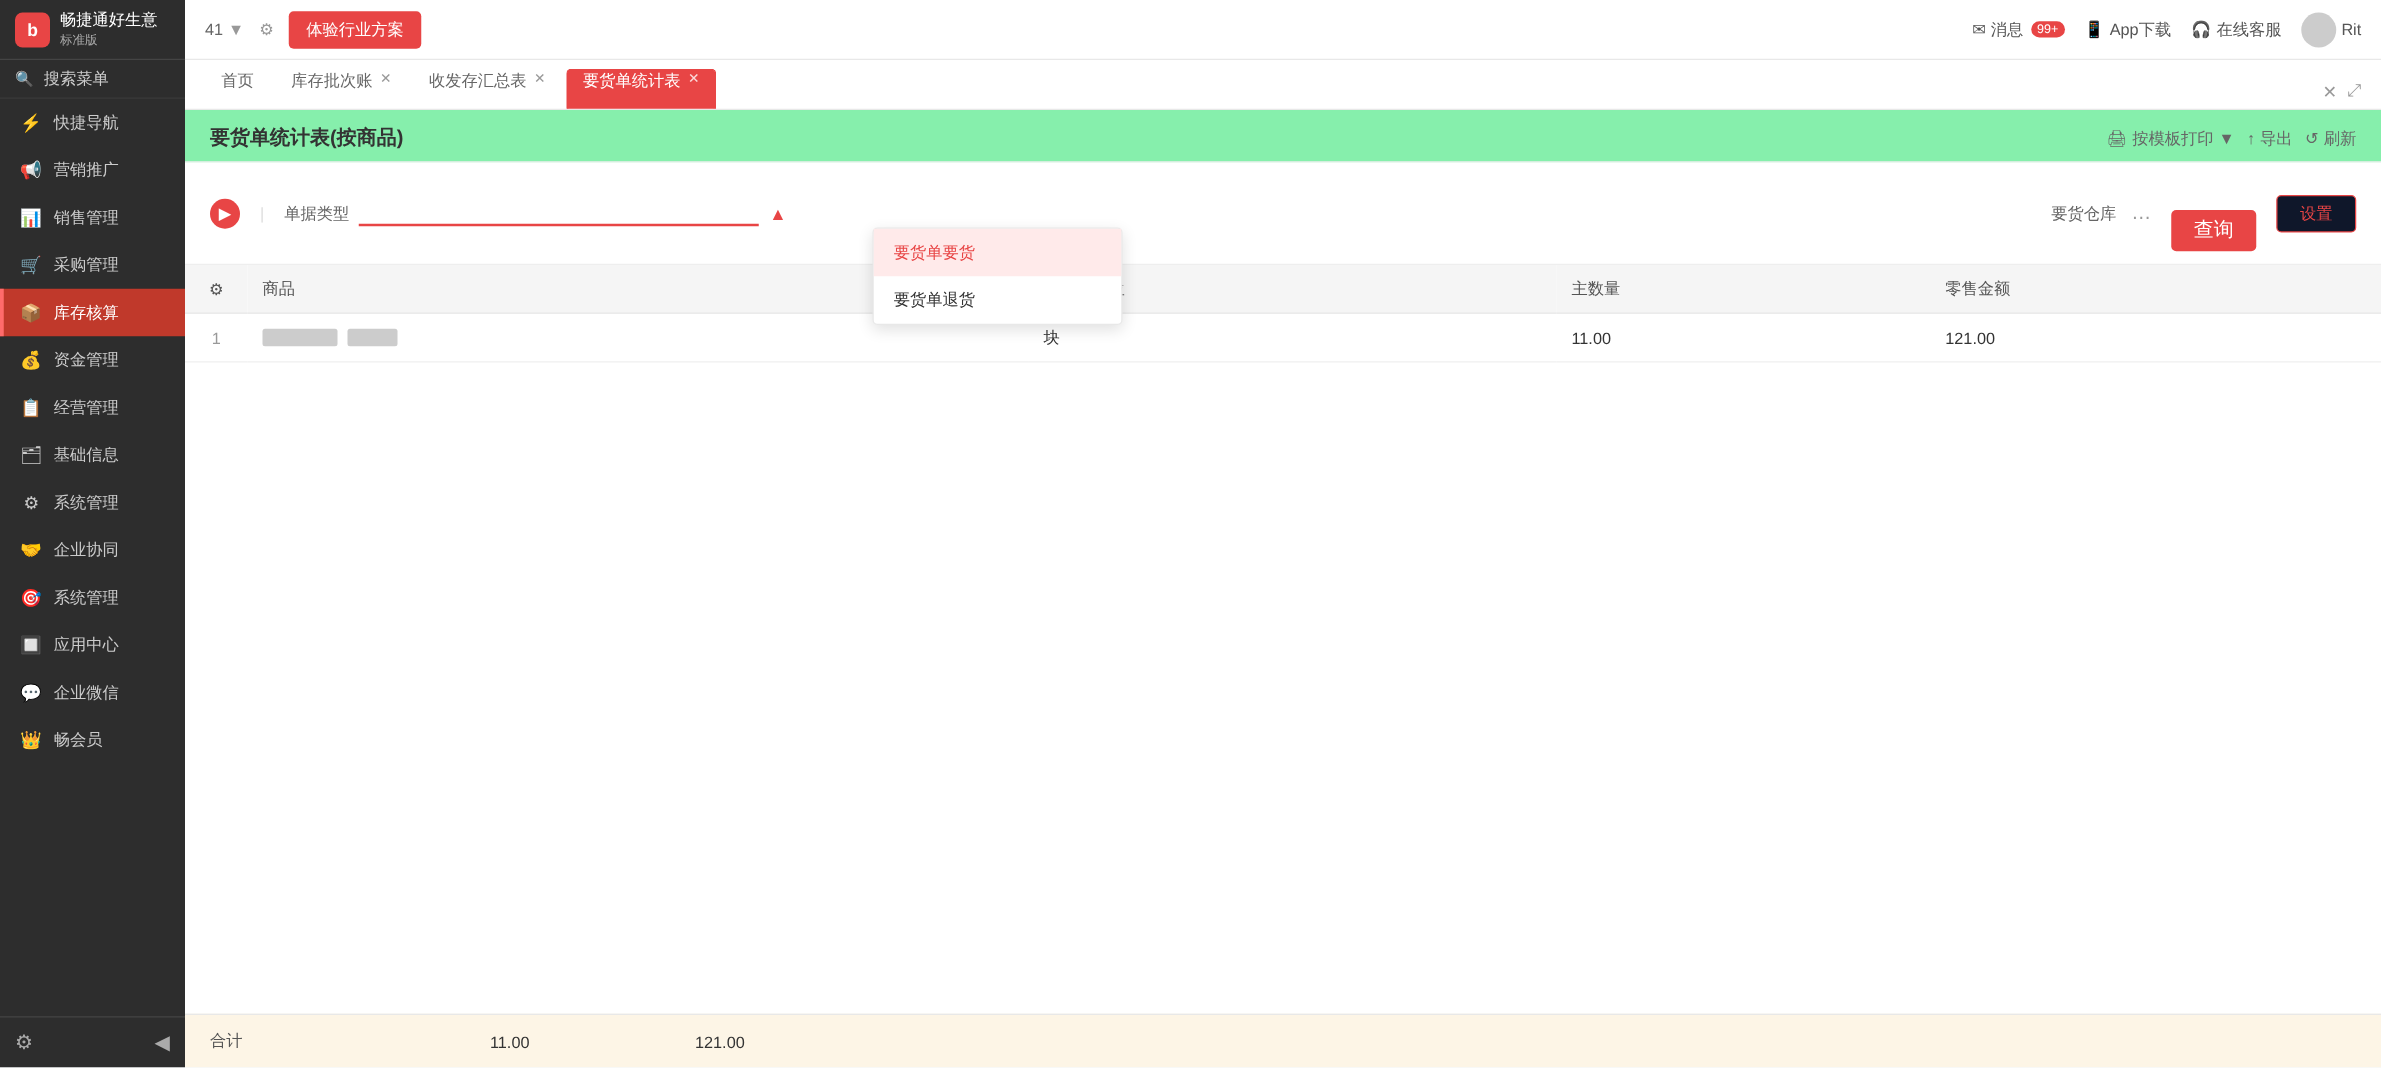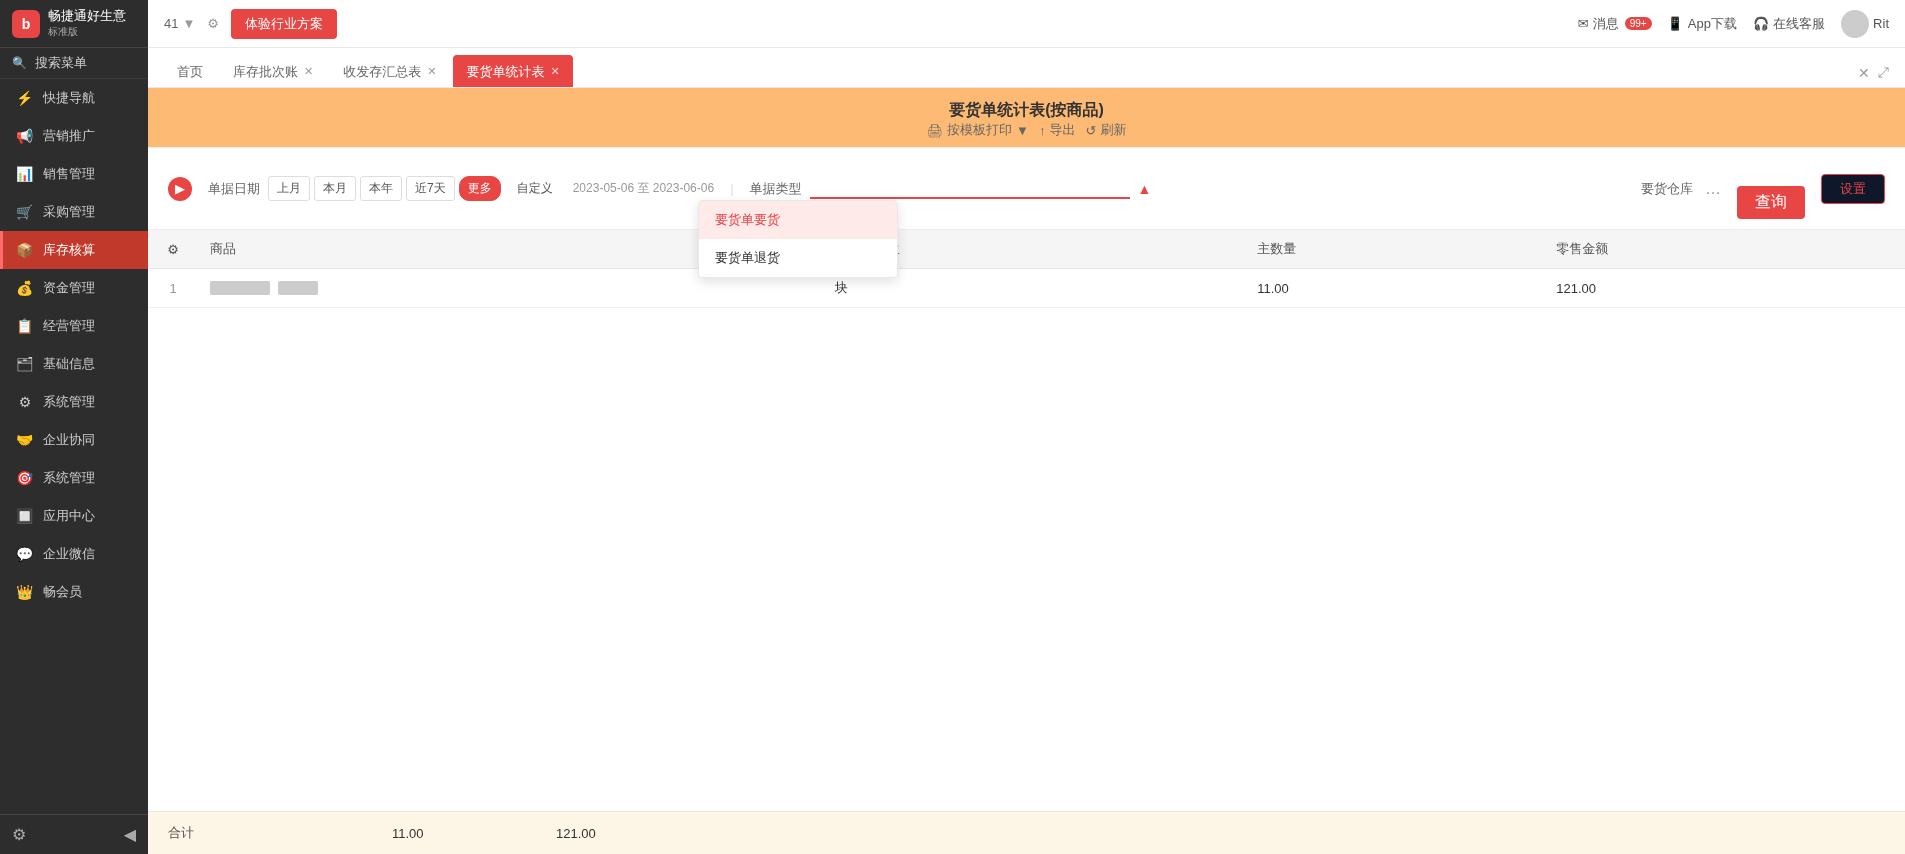--- a/index.html
+++ b/index.html
@@ -109,44 +109,44 @@
       background: #fff;
       height: 40px;
       display: flex; align-items: flex-end;
       padding: 0 16px;
       border-bottom: 1px solid #e8e8e8;
       flex-shrink: 0;
       gap: 4px;
     }
     .tab {
       height: 32px; padding: 0 12px;
-      display: flex; align-items: center; gap: 6px;
+      display: flex; align-items: flex-start; gap: 6px;
       border-radius: 4px 4px 0 0;
       cursor: pointer;
       font-size: 13px;
       color: #666;
       border: 1px solid transparent;
       border-bottom: none;
     }
     .tab.active {
       background: #e84545; color: #fff;
       border-color: #e84545;
     }
     .tab-home { color: #666; }
     .tab-close { font-size: 11px; color: #999; }
     .tab.active .tab-close { color: rgba(255,255,255,0.8); }
     .tabs-right { margin-left: auto; display: flex; align-items: center; gap: 8px; font-size: 14px; color: #999; padding-bottom: 6px; }
 
     
     .page-header {
-      background: #fdba74;
+      background: #86efac;
       padding: 12px 20px 8px;
       border-bottom: 1px solid #eee;
       flex-shrink: 0;
-      display: flex; align-items: center; justify-content: space-between; flex-direction: column;
+      display: flex; align-items: center; justify-content: space-between;
     }
     .page-title { font-size: 16px; font-weight: bold; color: #333; }
     .page-actions { display: flex; gap: 10px; align-items: center; font-size: 13px; color: #666; }
     .page-action-item { display: flex; align-items: center; gap: 4px; cursor: pointer; }
 
     
     .filter-area {
       background: #fff;
       padding: 10px 20px;
       border-bottom: 1px solid #eee;
@@ -414,32 +414,20 @@
       <div class="page-action-item">
         <span>↺</span>
         <span>刷新</span>
       </div>
     </div>
   </div>
 
   <div class="filter-area">
     <div class="filter-expand-btn">▶</div>
 
-    <div class="filter-group">
-      <span class="filter-label">单据日期</span>
-      <div class="filter-date-btns">
-        <button class="filter-btn">上月</button>
-        <button class="filter-btn">本月</button>
-        <button class="filter-btn">本年</button>
-        <button class="filter-btn">近7天</button>
-        <button class="filter-btn more-btn">更多</button>
-      </div>
-      <button class="filter-custom-btn">自定义</button>
-      <span class="filter-date-range">2023-05-06 至 2023-06-06</span>
-    </div>
 
     <span class="filter-separator">|</span>
 
     <div class="filter-type-group">
       <span class="filter-label">单据类型</span>
       <input class="filter-type-input" type="text" value="" style="">
       <span class="filter-type-arrow">▲</span>
     </div>
 
     <span class="filter-separator"></span>

